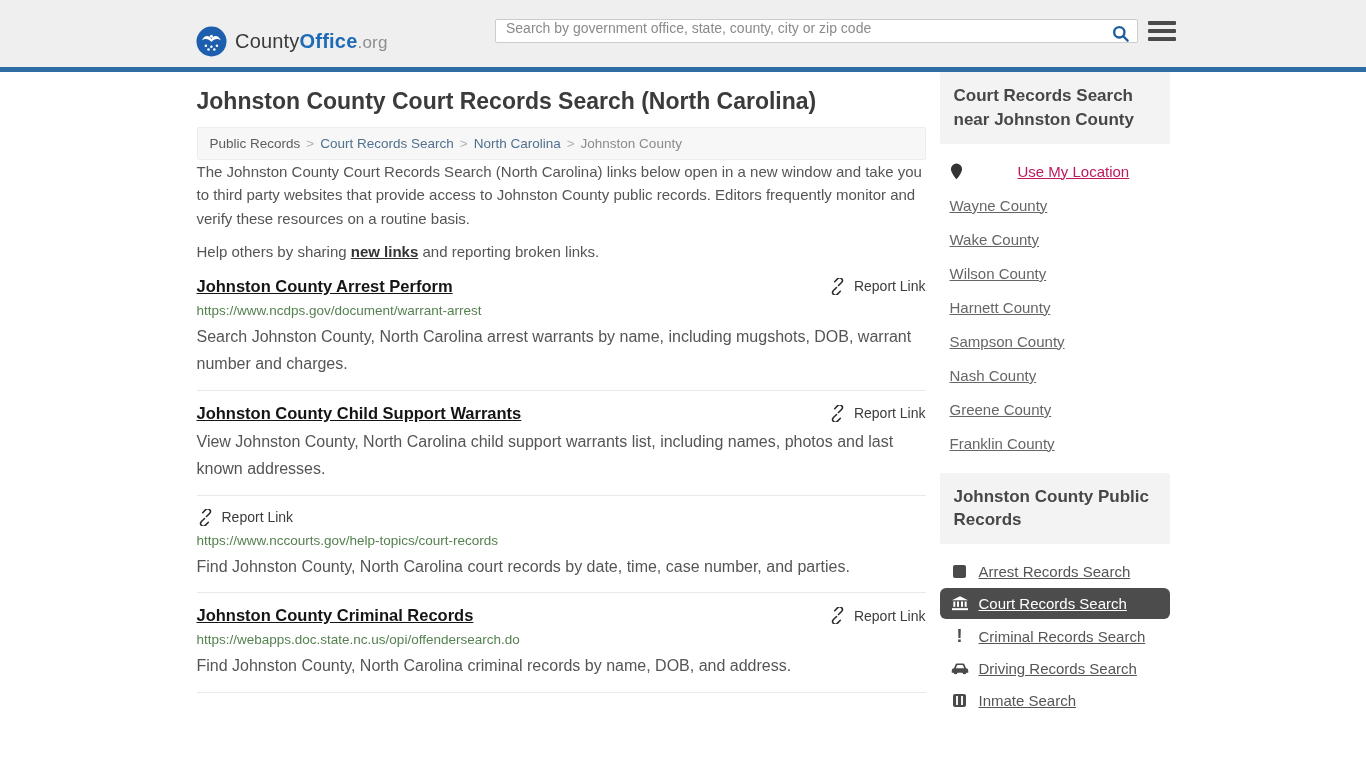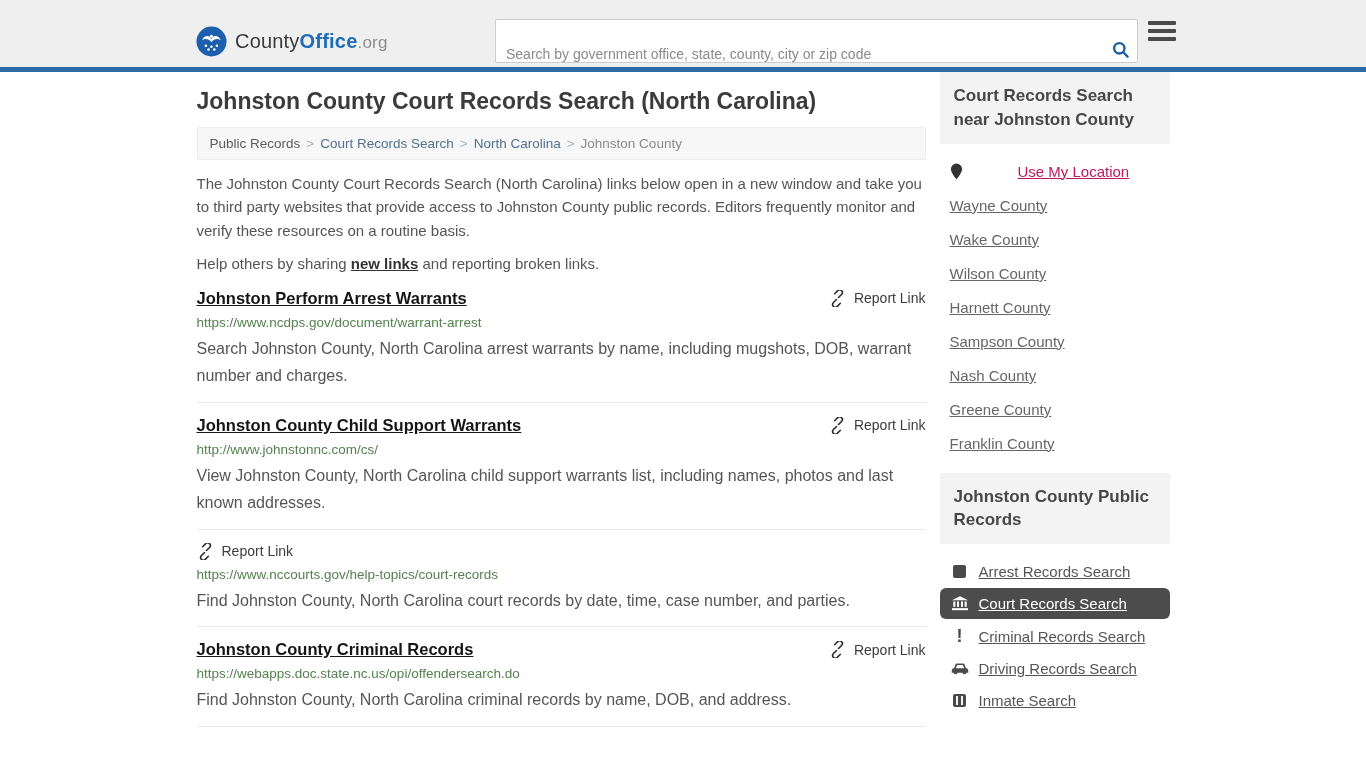--- a/index.html
+++ b/index.html
@@ -8,41 +8,41 @@
 
   
   .header { position:relative; height:67px; background:#efefef; }
   .header-bar { height:5px; background:#2e6da4; }
   .logo { position:absolute; left:196px; top:26px; display:flex; align-items:center; cursor:pointer; }
   .logo-circle { width:31px; height:31px; margin-right:8px; }
   .logo-text { font-size:20px; color:#3a3a3a; letter-spacing:.2px; }
   .logo-text .lt-county { color:#3a3a3a; }
   .logo-text .lt-office { color:#1e6bb8; font-weight:bold; }
   .logo-text .lt-org { color:#8f8f8f; font-size:17px; }
-  .search-wrap { position:absolute; left:495px; top:19px; width:643px; height:44px;
+  .search-wrap { position:absolute; left:495px; top:19px; width:643px; height:24px;
                  background:#fff; border:1px solid #ccc; border-radius:2px;
-                 display:flex; align-items:flex-end; }
+                 display:flex; align-items:flex-start; }
   .search-input { flex:1; border:none; outline:none; background:transparent;
                   font-size:14px; color:#444; padding:0 10px;
                   font-family:"Liberation Sans", sans-serif; }
   .search-input::placeholder { color:#8a8a8a; }
   .search-btn { width:34px; height:26px; display:flex; align-items:center; justify-content:center;
                 cursor:pointer; border-left:0; }
   .hamburger { position:absolute; left:1148px; top:21px; width:28px; cursor:pointer; }
   .hamburger div { height:4px; background:#4a4a4a; margin-bottom:4px; border-radius:1px; }
 
   
   .container { width:973px; margin:0 auto; display:flex; }
   .main-col { width:729px; }
   .side-col { width:230px; margin-left:14px; }
 
   h1.page-title { font-size:23px; font-weight:bold; color:#3b3b3b; margin:16px 0 12px; }
 
   .breadcrumb { background:#f7f7f7; border:1px solid #ededed; border-radius:2px;
-                padding:8px 12px; font-size:13.5px; color:#666; margin-bottom:12px; }
+                padding:8px 12px; font-size:13.5px; color:#666; }
   .breadcrumb a { text-decoration:none; cursor:pointer; }
   .bc-plain { color:#5c5c5c; }
   .bc-link { color:#50708e; }
   .bc-current { color:#8a8a8a; }
   .bc-sep { color:#a8b4bd; margin:0 6px; }
 
   .intro p { font-size:15px; color:#555; line-height:1.55; margin-bottom:13px; }
   .share-line { font-size:15px; color:#555; margin-bottom:4px; }
   .share-link { color:#333; text-decoration:underline; font-weight:bold; cursor:pointer; }
 
@@ -123,21 +123,21 @@
 
     <div class="intro">
       <p>The Johnston County Court Records Search (North Carolina) links below open in a new window and take you to third party websites that provide access to Johnston County public records. Editors frequently monitor and verify these resources on a routine basis.</p>
     </div>
 
     <div class="share-line"><span>Help others by sharing </span><span class="share-link">new links</span><span> and reporting broken links.</span></div>
 
     <div id="listings">
   <div class="listing">
     <div class="listing-head">
-      <span class="listing-title">Johnston Perform Arrest Warrants</span>
+      <span class="listing-title">Johnston County Arrest Perform</span>
       <span class="report-link">
         <svg width="17" height="17" viewBox="0 0 24 24" fill="none" stroke="#2b2b2b" stroke-width="2.2" stroke-linecap="round">
           <path d="M10.6 13.4 L6.3 17.7 A3.8 3.8 0 0 0 11.7 23.1 L16 18.8"></path>
           <path d="M13.4 10.6 L17.7 6.3 A3.8 3.8 0 0 0 12.3 0.9 L8 5.2"></path>
         </svg>
         <span class="rl-label">Report Link</span>
       </span>
     </div>
     <div class="listing-url">https://www.ncdps.gov/document/warrant-arrest</div>
     <div class="listing-desc">Search Johnston County, North Carolina arrest warrants by name, including mugshots, DOB, warrant number and charges.</div>
@@ -147,21 +147,20 @@
     <div class="listing-head">
       <span class="listing-title">Johnston County Child Support Warrants</span>
       <span class="report-link">
         <svg width="17" height="17" viewBox="0 0 24 24" fill="none" stroke="#2b2b2b" stroke-width="2.2" stroke-linecap="round">
           <path d="M10.6 13.4 L6.3 17.7 A3.8 3.8 0 0 0 11.7 23.1 L16 18.8"></path>
           <path d="M13.4 10.6 L17.7 6.3 A3.8 3.8 0 0 0 12.3 0.9 L8 5.2"></path>
         </svg>
         <span class="rl-label">Report Link</span>
       </span>
     </div>
-    <div class="listing-url">http://www.johnstonnc.com/cs/</div>
     <div class="listing-desc">View Johnston County, North Carolina child support warrants list, including names, photos and last known addresses.</div>
   </div>
 
   <div class="listing">
     <div class="listing-head">
       <span class="report-link">
         <svg width="17" height="17" viewBox="0 0 24 24" fill="none" stroke="#2b2b2b" stroke-width="2.2" stroke-linecap="round">
           <path d="M10.6 13.4 L6.3 17.7 A3.8 3.8 0 0 0 11.7 23.1 L16 18.8"></path>
           <path d="M13.4 10.6 L17.7 6.3 A3.8 3.8 0 0 0 12.3 0.9 L8 5.2"></path>
         </svg>

